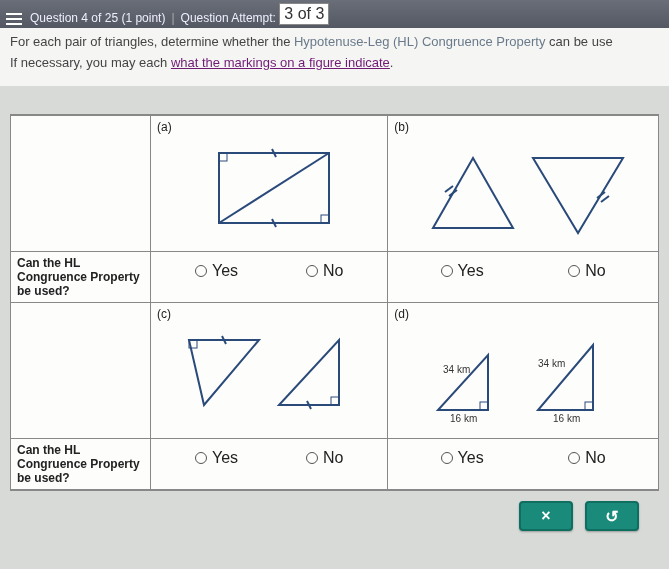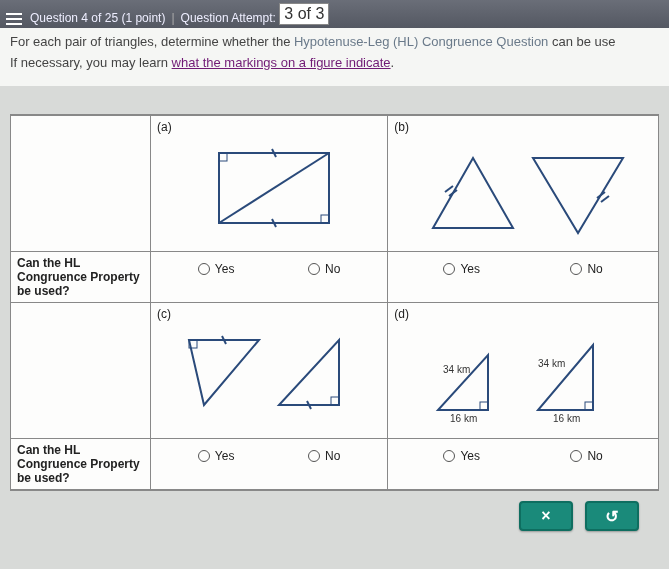--- a/index.html
+++ b/index.html
@@ -54,21 +54,21 @@
     border: 1px solid #888;
     vertical-align: top;
     padding: 4px 6px;
     font-size: 12px;
     color: #222;
   }
   .qcell { width: 140px; font-size: 11px; color: #333; font-weight: bold; }
   .fig-cell { height: 130px; text-align: center; }
   .ans-cell { height: 34px; }
   .radio-line { display: flex; justify-content: space-around; align-items: center; padding: 6px 4px; }
-  .radio-opt { display: flex; align-items: center; gap: 5px; font-size: 12px; }
+  .radio-opt { display: flex; align-items: center; gap: 5px; font-size: 16px; }
   .radio-circle {
     width: 12px; height: 12px; border: 1px solid #555; border-radius: 50%;
     display: inline-block;
   }
   svg { display: block; margin: 4px auto; }
   .btn-row {
     display: flex; gap: 12px; justify-content: flex-end;
     padding: 10px 30px 0 0;
   }
   .btn {
@@ -90,24 +90,24 @@
       <span></span>
     </div>
   <span>Question 4 of 25 (1 point)</span>
   <span class="divider">|</span>
   <span>Question Attempt:</span>&nbsp;
   <span class="attempt-badge">3 of 3</span>
 </div>
 
 <div class="content">
   <div class="instr">
-    <span>For each pair of triangles, determine whether the </span><span style="color:#6a7a8a">Hypotenuse-Leg (HL) Congruence Question</span><span> can be use</span>
+    <span>For each pair of triangles, determine whether the </span><span style="color:#6a7a8a">Hypotenuse-Leg (HL) Congruence Property</span><span> can be use</span>
   </div>
   <div class="instr">
-    <span>If necessary, you may learn </span><span class="link-like">what the markings on a figure indicate</span><span>.</span>
+    <span>If necessary, you may each </span><span class="link-like">what the markings on a figure indicate</span><span>.</span>
   </div>
 </div>
 
 <div class="grid-wrap">
 <table class="main">
 
   <tbody>
         <tr>
     <td class="qcell"></td>
     <td class="fig-cell" colspan="1">

